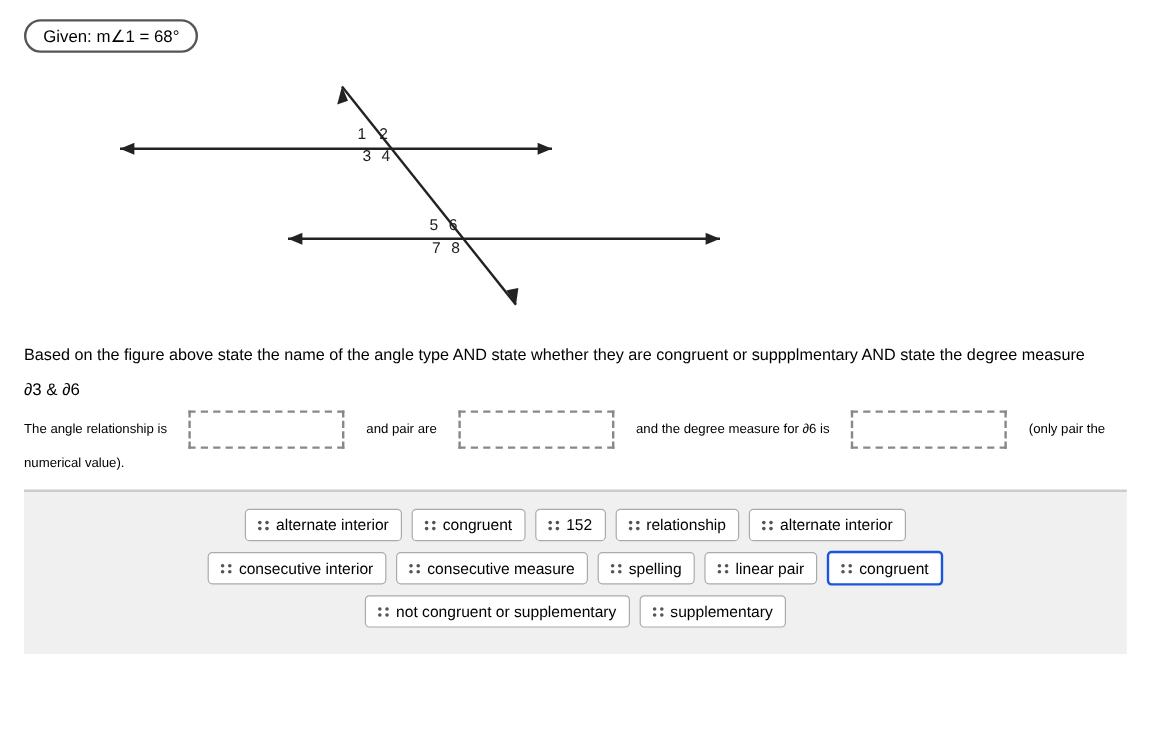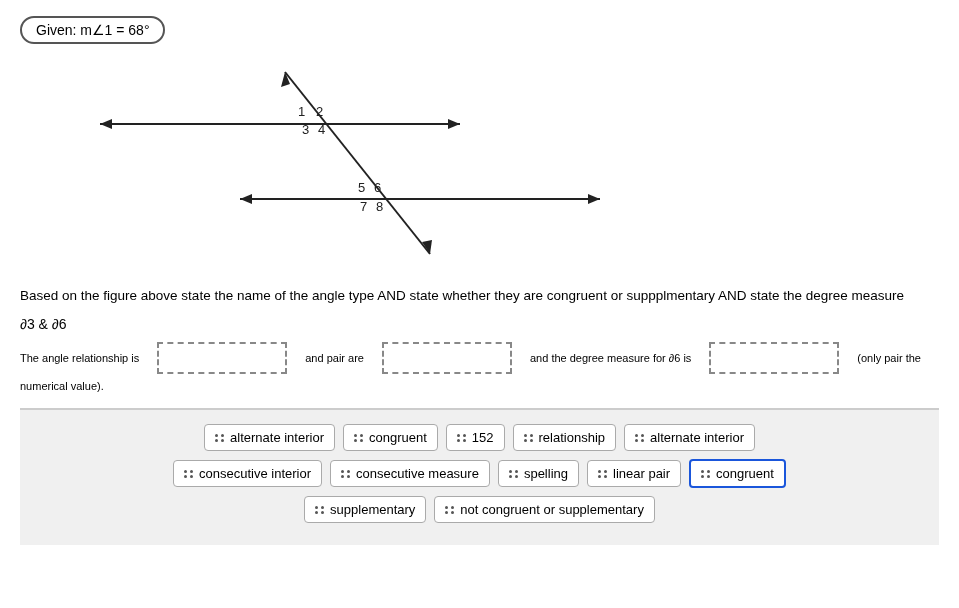--- a/index.html
+++ b/index.html
@@ -286,26 +286,26 @@
     </div>
 
     <div class="word-bank-row">
       <div class="word-chip">
         <span class="dots">
             <span></span>
             <span></span>
             <span></span>
             <span></span>
           </span>
+        <span>not congruent or supplementary</span>
+      </div>
+      <div class="word-chip">
+        <span class="dots">
+            <span></span>
+            <span></span>
+            <span></span>
+            <span></span>
+          </span>
         <span>supplementary</span>
       </div>
-      <div class="word-chip">
-        <span class="dots">
-            <span></span>
-            <span></span>
-            <span></span>
-            <span></span>
-          </span>
-        <span>not congruent or supplementary</span>
-      </div>
     </div>
   </div>
 </div>
 
 </body></html>

